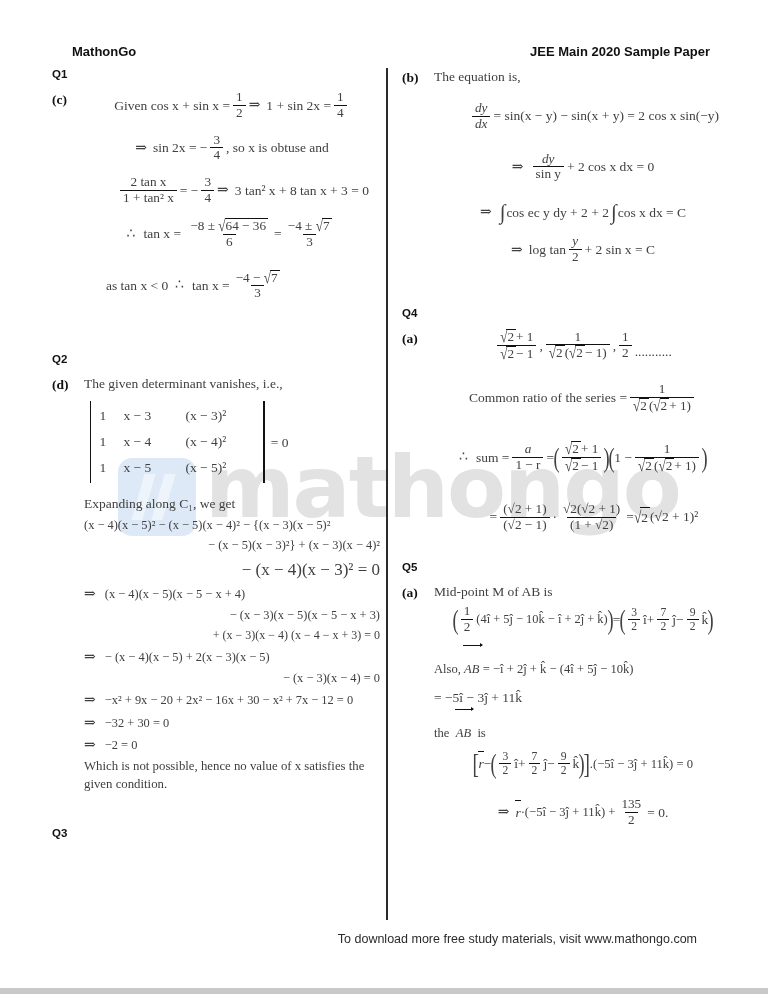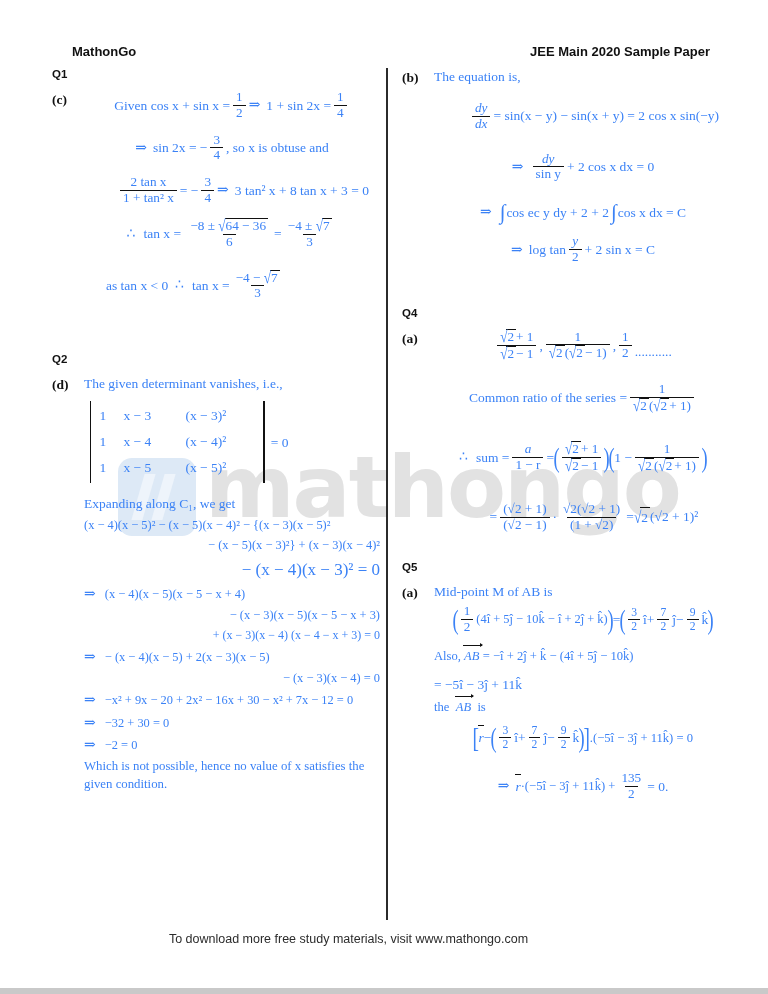--- a/index.html
+++ b/index.html
@@ -129,21 +129,21 @@
     flex: 0 0 auto;
     width: 22px;
     font-size: 13.5px;
     font-weight: bold;
     padding-top: 2px;
     color: #111;
   }
   .body {
     flex: 1 1 auto;
     font-size: 13.5px;
-    color: #3b82f6;
+    color: #404040;
     line-height: 1.45;
   }
   .line { margin: 0 0 4px 0; display: flex; align-items: center; flex-wrap: wrap; }
   .line.tall { margin-bottom: 12px; justify-content: center; }
   .ind1 { padding-left: 22px; }
   .rt { justify-content: flex-end; text-align: right; }
   .para { margin: 0 0 3px 0; line-height: 1.4; }
   .gap-s { height: 8px; }
   .gap-m { height: 16px; }
   .gap-l { height: 30px; }
@@ -196,21 +196,21 @@
     transform: scaleX(0.68);
     margin: 0 -2px;
   }
   .bigp.br { font-size: 2.1em; }
   .grp { display: inline-flex; align-items: center; }
 
   
   .vecbar {
     display: inline-block;
     position: relative;
-    padding-top: 1px;
+    padding-top: 14px;
     text-align: center;
   }
   .vecbar:before {
     content: "";
     position: absolute;
     left: -1px; right: -2px; top: -2px;
     height: 1.1px;
     background: #111;
   }
   .vecbar:after {
@@ -234,21 +234,21 @@
   }
 
   
   .intg { font-size: 1.55em; line-height: 0.7; vertical-align: middle; margin: 0 1px 0 2px; font-family: "Liberation Serif", serif; }
 
   
   .footer {
     position: absolute;
     left: 0; top: 932px;
     width: 697px;
-    text-align: center;
+    text-align: right;
     font-family: "Liberation Sans", sans-serif;
     font-size: 12.5px;
     color: #2b2b2b;
     z-index: 4;
   }
 </style>
 </head>
 <body>
 
 <div class="page">
@@ -415,20 +415,21 @@
           <span>−2 = 0</span>
         </div>
 
         <div class="para" style="font-size:12.8px">Which is not possible, hence no value of x satisfies the given condition.</div>
 
       </div>
     </div>
 
     <div class="gap-l"></div>
 
+    <div class="qhead">Q3</div>
 
   </div>
 
   <div class="col col-right">
 
     <div class="sol">
       <div class="opt">(b)</div>
       <div class="body">
         <div class="para" style="margin-bottom:14px">The equation is,</div>
 

